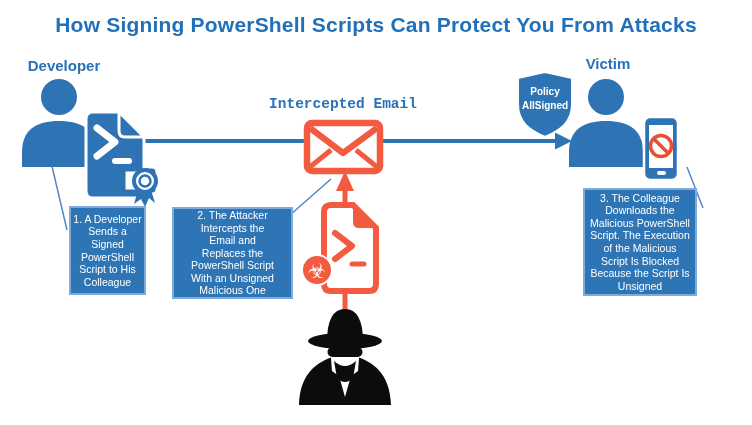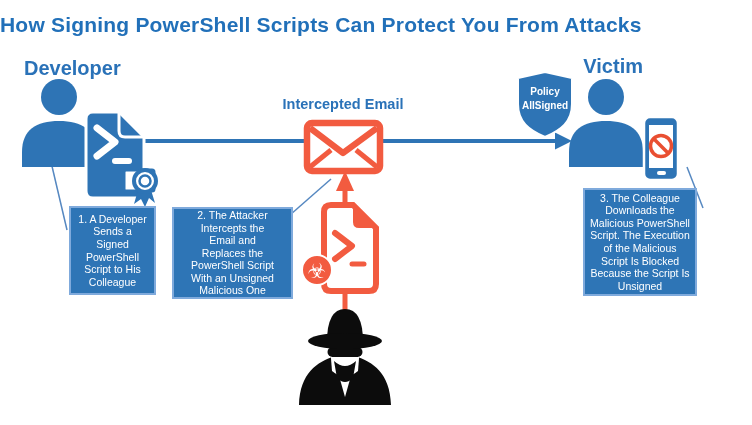--- a/index.html
+++ b/index.html
@@ -1,38 +1,38 @@
 <!DOCTYPE html>
 <html><head>
 <meta charset="utf-8">
 <style>
   html,body{margin:0;padding:0;background:#fff;}
   .canvas{
     position:relative;width:752px;height:425px;background:#ffffff;
     font-family:"Liberation Sans",sans-serif;overflow:hidden;
   }
   .title{
-    position:absolute;left:0;top:13px;width:100%;
+    position:absolute;left:0;top:13px;width:100%;text-align:center;
     font-size:21px;font-weight:bold;color:#2170b9;letter-spacing:.2px;
   }
   .lbl{
-    position:absolute;font-weight:bold;color:#2a72b8;font-size:20px;
+    position:absolute;font-weight:bold;color:#2a72b8;font-size:15px;
     text-align:center;white-space:nowrap;
   }
   .lbl-developer{left:24px;top:57px;width:80px;}
-  .lbl-email{left:263px;top:96px;width:160px;font-size:14.5px;}
-  .lbl-victim{left:573px;top:55px;width:70px;text-align:right;}
+  .lbl-email{left:263px;top:96px;width:160px;font-size:14.5px;font-family:Liberation Mono, monospace;}
+  .lbl-victim{left:573px;top:55px;width:70px;}
   .lbl-attacker{left:296px;top:399px;width:100px;}
   .step{
     position:absolute;background:#2e75b6;border:2px solid #7faadc;
     color:#ffffff;display:flex;align-items:center;justify-content:center;
     text-align:center;font-size:10.5px;line-height:1.2;white-space:pre-line;
     box-sizing:border-box;padding:14px 1px;
   }
-  .step1{left:69px;top:206px;width:87px;height:89px;}
+  .step1{left:69px;top:206px;width:77px;height:89px;}
   .step2{left:172px;top:207px;width:121px;height:92px;}
   .step3{left:583px;top:188px;width:114px;height:108px;}
   .shield-text{
     position:absolute;left:518px;top:85px;width:54px;text-align:center;
     color:#ffffff;font-weight:bold;font-size:10px;line-height:1.35;
     white-space:pre-line;
   }
   svg.layer{position:absolute;left:0;top:0;}
 </style>
 </head>

